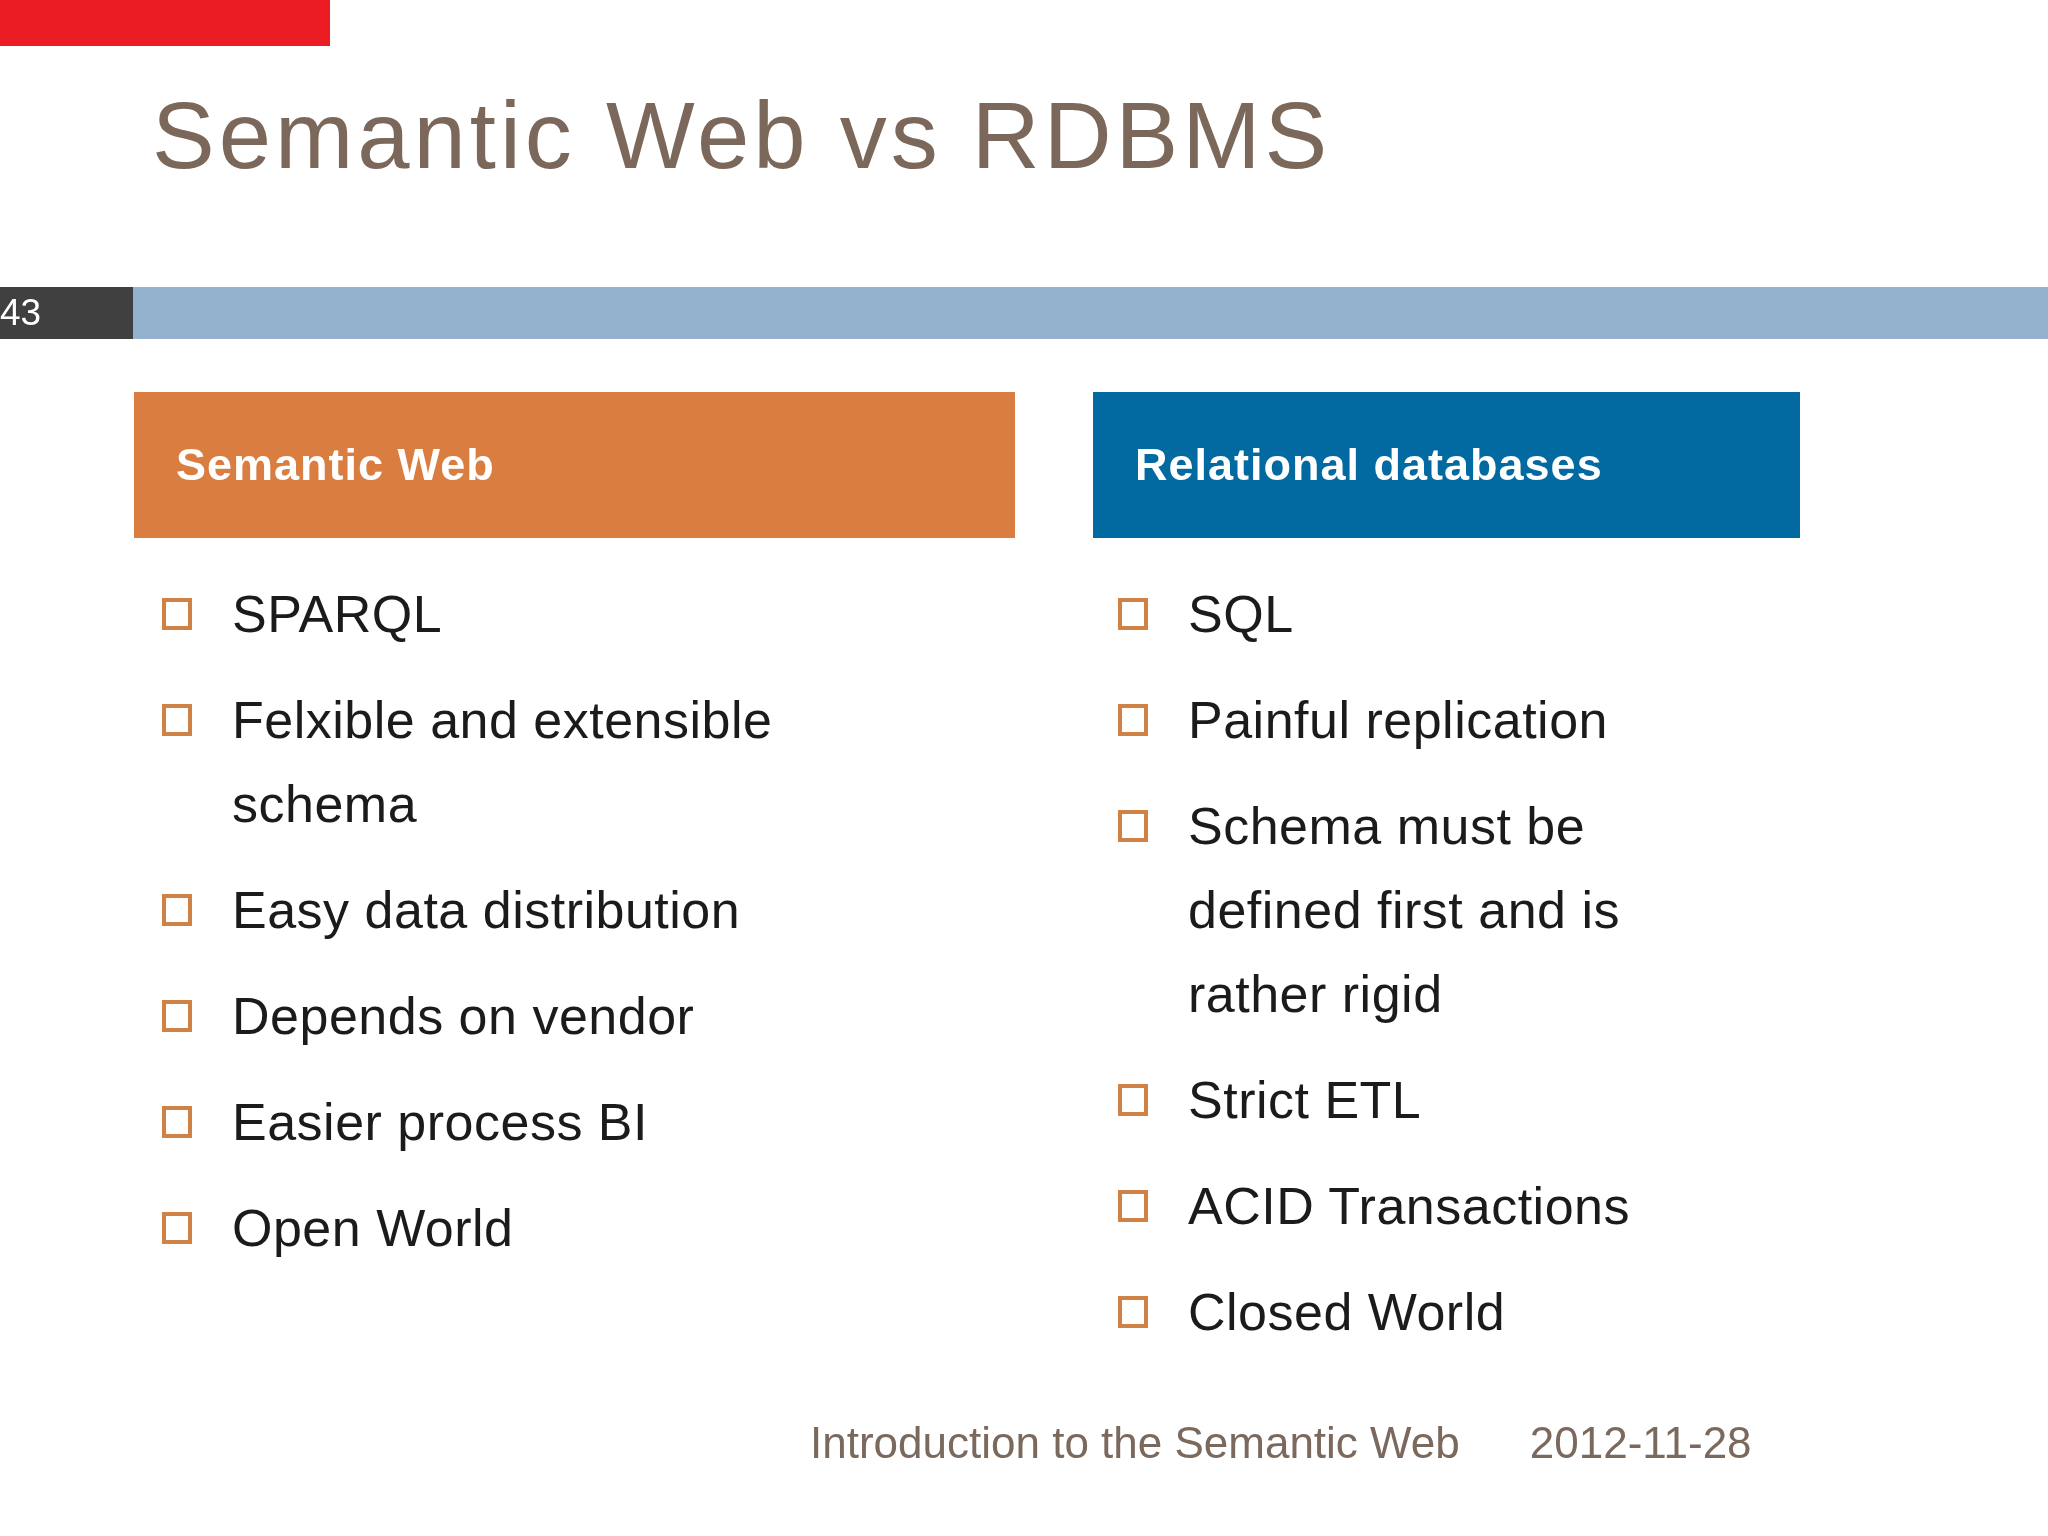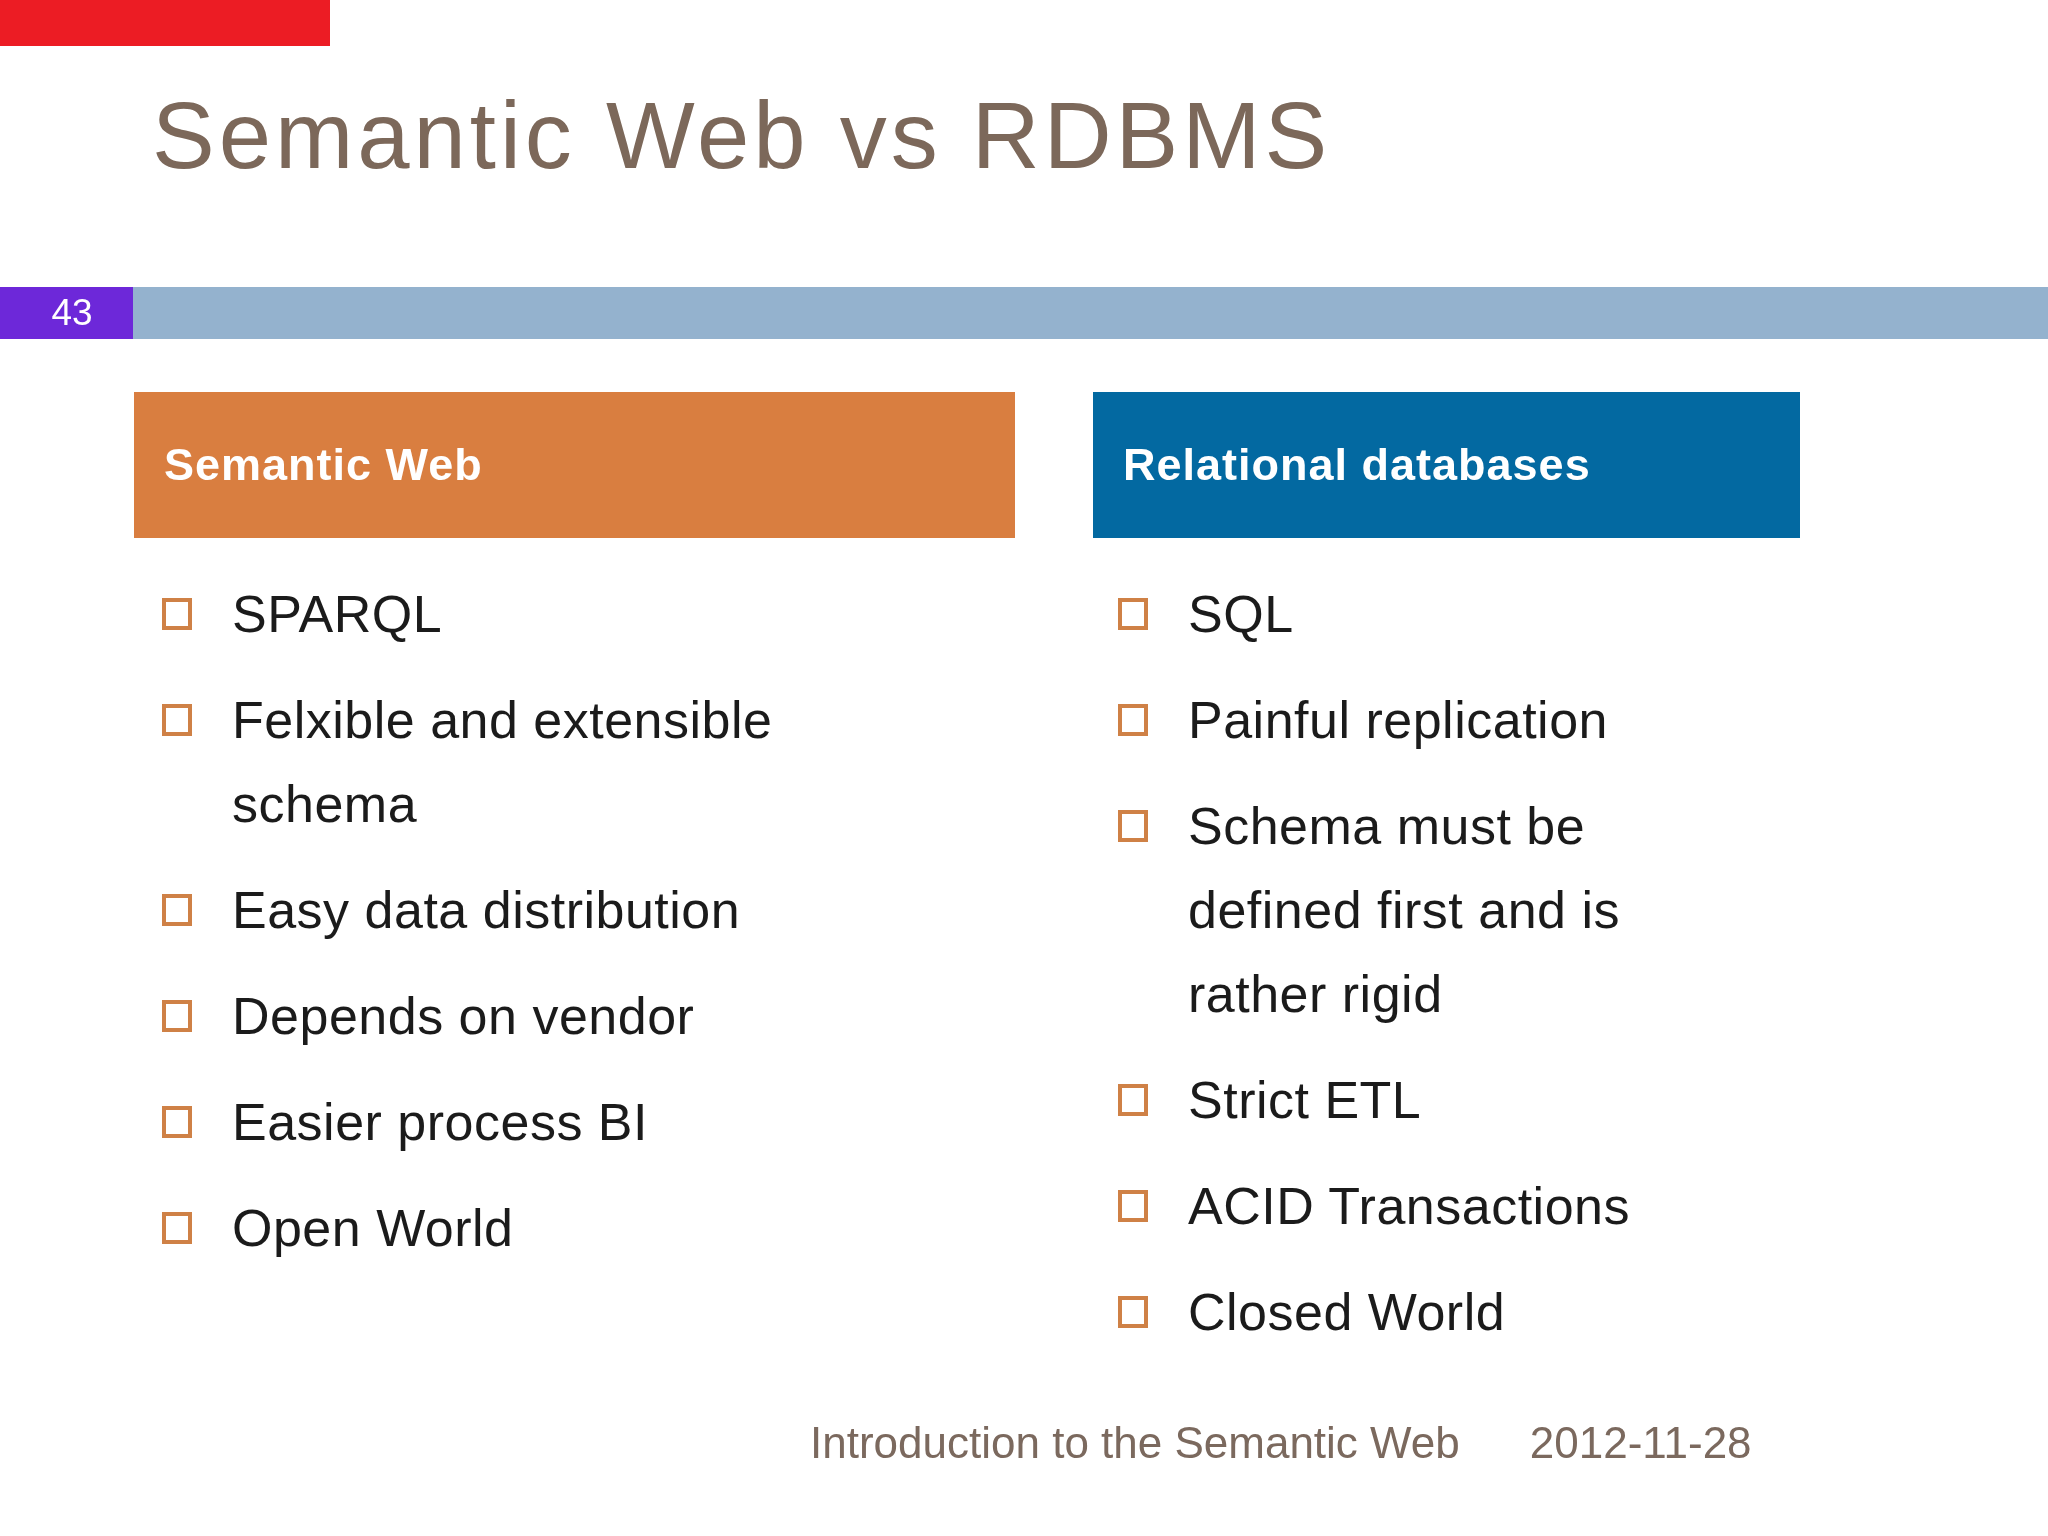--- a/index.html
+++ b/index.html
@@ -31,42 +31,42 @@
     font-weight: 400;
     letter-spacing: 4px;
     color: #7c685a;
     white-space: nowrap;
   }
   
   .page-badge {
     position: absolute;
     left: 0; top: 287px;
     width: 144px; height: 52px;
-    background: #6d28d9;
+    background: #404040;
     display: flex;
     align-items: center;
-    justify-content: center;
+    justify-content: flex-start;
     color: #ffffff;
     font-size: 37px;
   }
   
   .accent-bar {
     position: absolute;
     left: 133px; top: 287px;
     width: 1915px; height: 52px;
     background: #94b2ce;
   }
   
   .col-header {
     position: absolute;
     top: 392px;
     height: 146px;
     display: flex;
     align-items: center;
-    padding-left: 30px;
+    padding-left: 42px;
     box-sizing: border-box;
     color: #ffffff;
     font-size: 45px;
     font-weight: bold;
     letter-spacing: 1px;
   }
   .col-left  { left: 134px;  width: 881px; background: #d97e40; }
   .col-right { left: 1093px; width: 707px; background: #0369a1; }
   
   .bullets {

